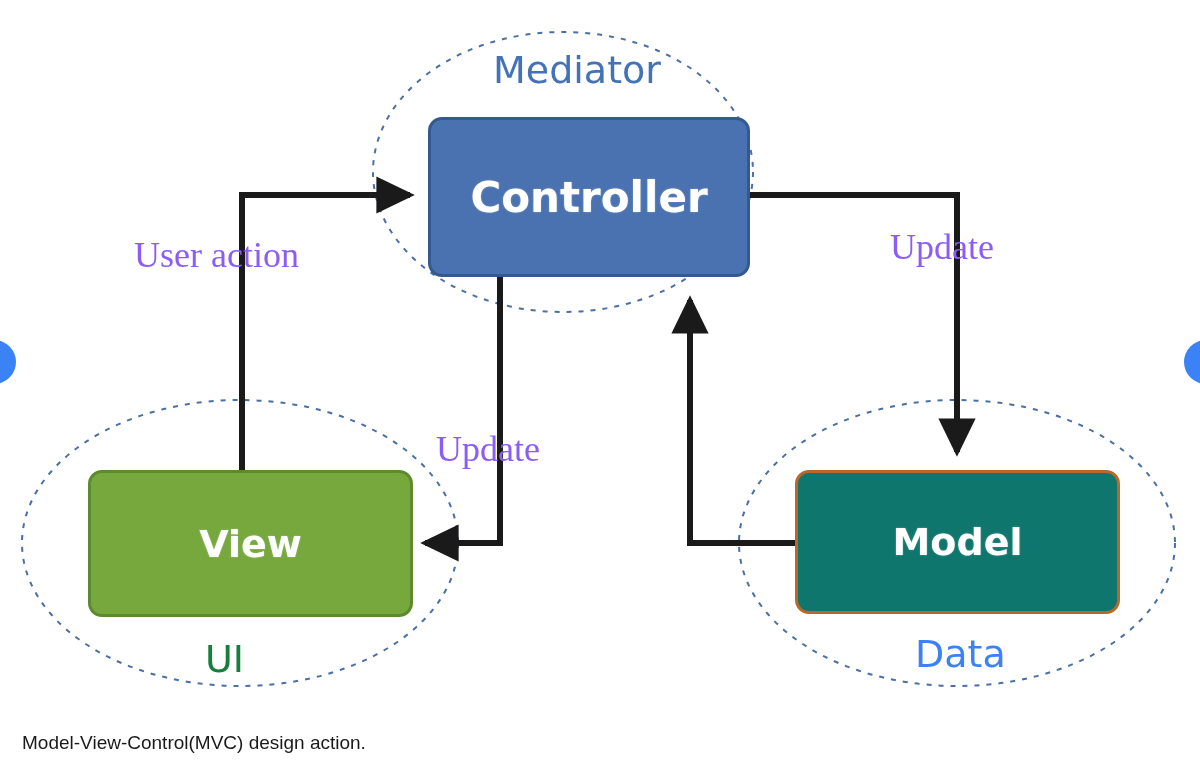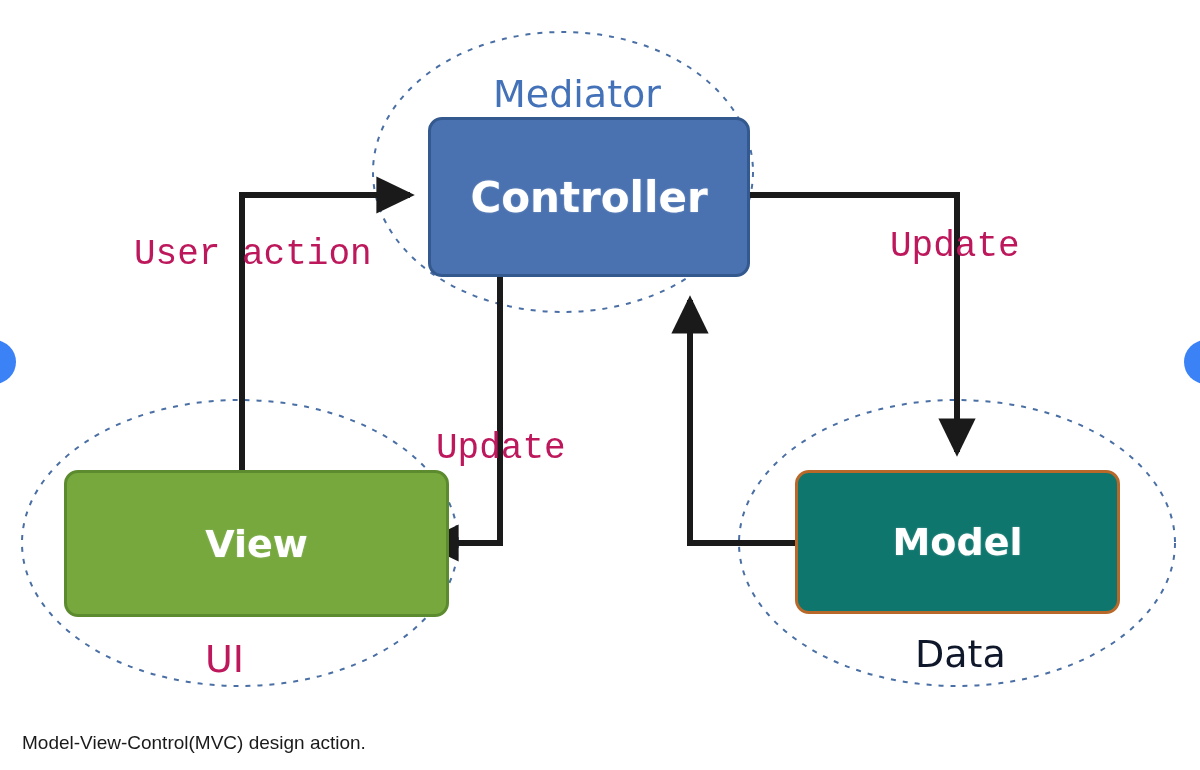--- a/index.html
+++ b/index.html
@@ -40,23 +40,23 @@
   #controller-box {
     left: 428px;
     top: 117px;
     width: 322px;
     height: 160px;
     background: #4A72B0;
     border: 3px solid #33598F;
     font-size: 42px;
   }
   #view-box {
-    left: 64px;
+    left: 88px;
     top: 470px;
-    width: 385px;
+    width: 325px;
     height: 147px;
     background: #76A83E;
     border: 3px solid #5C8A2E;
     font-size: 38px;
   }
   #model-box {
     left: 795px;
     top: 470px;
     width: 325px;
     height: 144px;
@@ -65,41 +65,41 @@
     font-size: 38px;
   }
   .group-label {
     position: absolute;
     font-family: "DejaVu Sans", sans-serif;
     font-weight: normal;
     white-space: nowrap;
   }
   #mediator-label {
     left: 493px;
-    top: 72px;
+    top: 48px;
     font-size: 38px;
     color: #4472B8;
   }
   #ui-label {
     left: 205px;
     top: 637px;
     font-size: 38px;
-    color: #be185d;
+    color: #15803d;
   }
   #data-label {
     left: 915px;
     top: 632px;
     font-size: 38px;
-    color: #0f172a;
+    color: #3b82f6;
   }
   .edge-label {
     position: absolute;
-    font-family: Liberation Mono, monospace;
+    font-family: Liberation Serif, serif;
     font-size: 36px;
-    color: #be185d;
+    color: #8b5cf6;
     white-space: nowrap;
   }
   #user-action-label { left: 134px; top: 234px; }
   #update-left-label  { left: 436px; top: 428px; }
   #notify-label       { left: 700px; top: 388px; }
   #update-right-label { left: 890px; top: 226px; }
   #caption {
     position: absolute;
     left: 22px;
     top: 732px;

